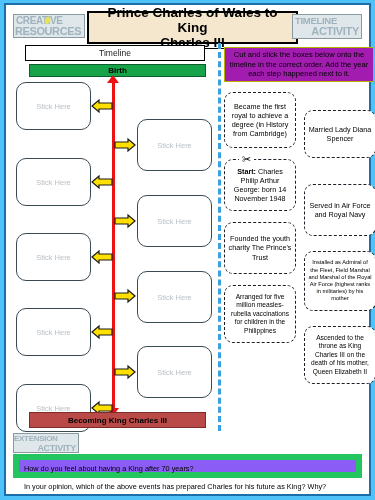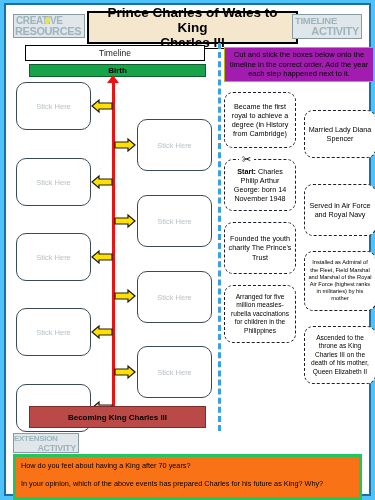--- a/index.html
+++ b/index.html
@@ -138,21 +138,21 @@
     left: 16px; top: 19px;
     width: 177px; height: 13px;
     background: #16a34a;
     border: 1px solid #0d5e2c;
     display: flex; align-items: center; justify-content: center;
     font-size: 8px; font-weight: bold; color: #000000;
   }
   .end-bar {
     position: absolute;
     left: 16px; bottom: 3px;
-    width: 177px; height: 22px;
+    width: 177px; height: 16px;
     background: #b94a48;
     border: 1px solid #7d2b29;
     display: flex; align-items: center; justify-content: center;
     font-size: 8px; font-weight: bold; color: #000000;
   }
 
   
   .red-axis {
     position: absolute;
     left: 99px; top: 36px;
@@ -270,23 +270,23 @@
     letter-spacing: -0.3px; line-height: 9.5px;
     text-align: left; padding-left: 0; white-space: nowrap;
   }
   .eb-l2 {
     font-size: 9px; font-weight: bold; color: #9fb3bd;
     letter-spacing: -0.3px; line-height: 9.5px;
     text-align: right; padding-right: 2px; white-space: nowrap;
   }
   .ext-box {
     position: absolute;
-    left: 0; right: 0; top: 21px; height: 46px;
-    background: #f97316;
-    border: 3px solid #22c55e;
+    left: 0; right: 0; top: 21px; height: 24px;
+    background: #8b5cf6;
+    border: 6px solid #22c55e;
     padding: 4px 5px;
   }
   .ext-q {
     font-size: 7.3px;
     color: #000000;
     line-height: 9px;
   }
   .ext-q + .ext-q { margin-top: 9px; }
 </style>
 </head>

